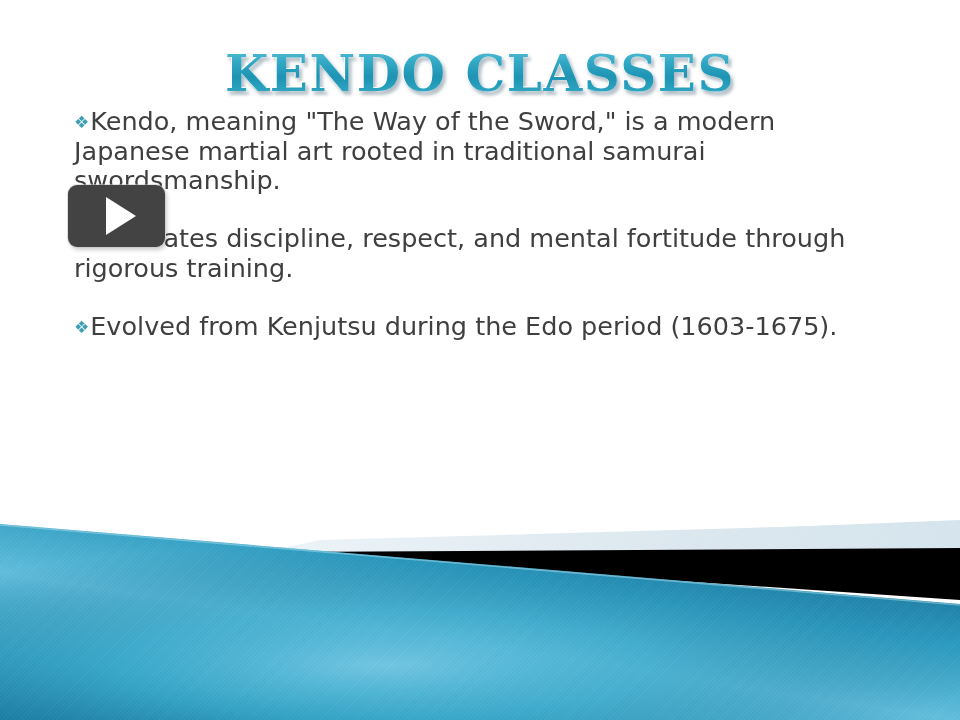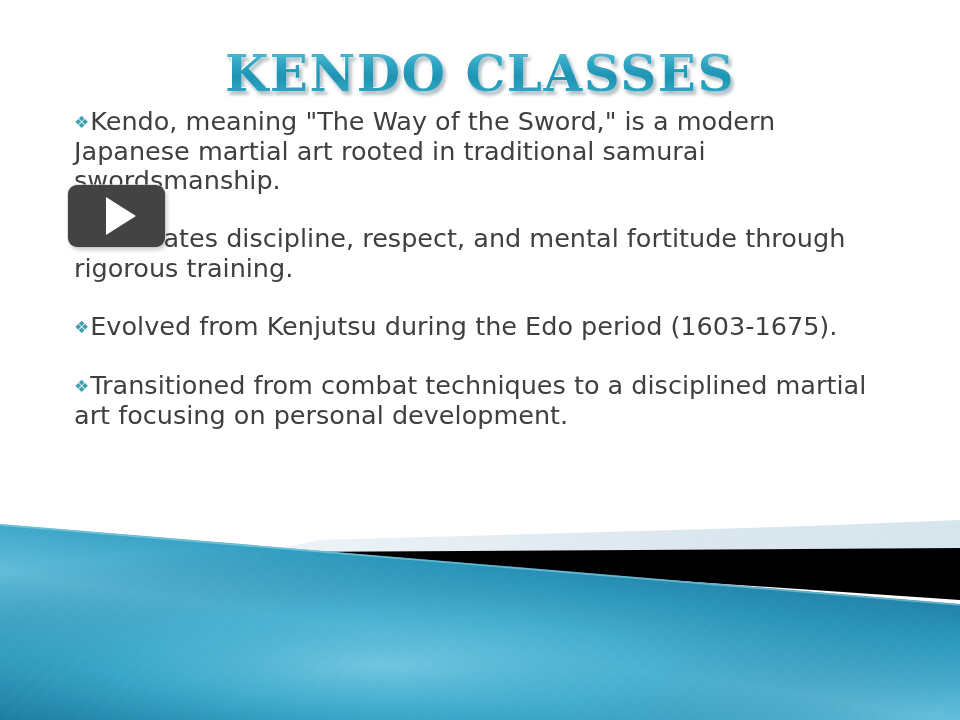--- a/index.html
+++ b/index.html
@@ -178,23 +178,20 @@
     </div>
 
     <div class="bullet-block">
       <span class="bullet-text"><span class="bullet-mark">❖</span><span>Cultivates discipline, respect, and mental fortitude through rigorous training.</span></span>
     </div>
 
     <div class="bullet-block">
       <span class="bullet-text"><span class="bullet-mark">❖</span><span>Evolved from Kenjutsu during the Edo period (1603-1675).</span></span>
     </div>
 
-    <div class="bullet-block">
-      <span class="bullet-text"><span class="bullet-mark">❖</span><span>Transitioned from combat techniques to a disciplined martial art focusing on personal development.</span></span>
-    </div>
 
   </div>
 
   <div id="video-object">
     <div id="play-triangle"></div>
   </div>
 
   <div id="footer-art">
     <svg width="960" height="220" viewBox="0 0 960 220" xmlns="http://www.w3.org/2000/svg">
       <defs>

